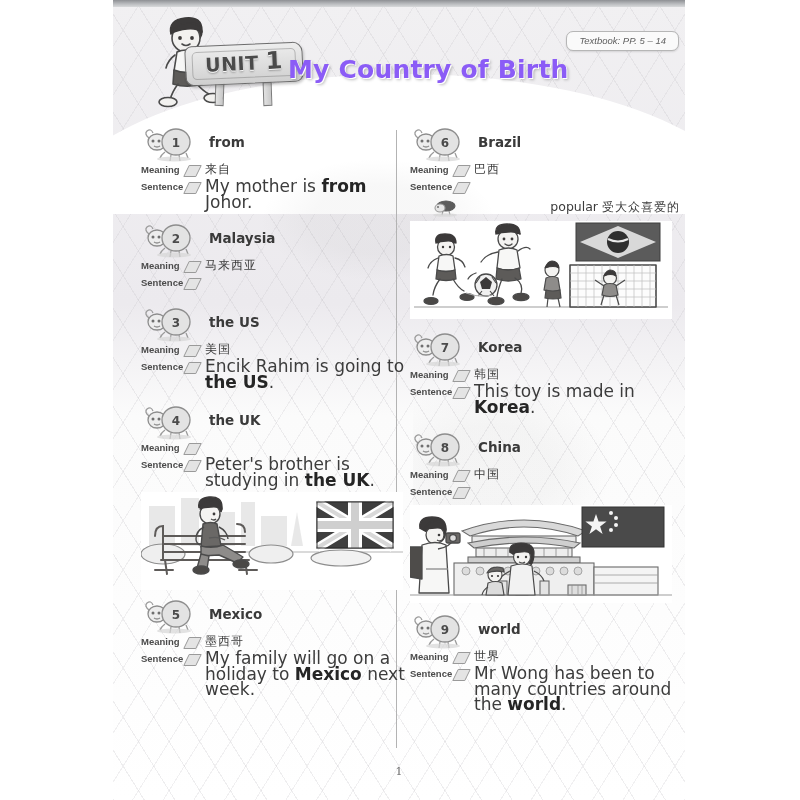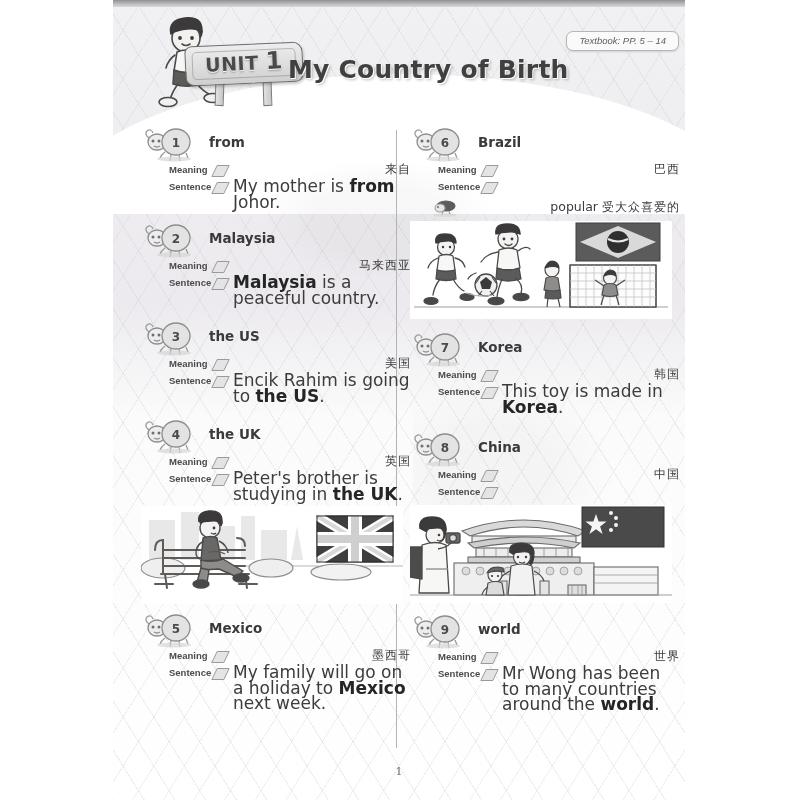--- a/index.html
+++ b/index.html
@@ -78,21 +78,21 @@
   .sign-post {
     position: absolute; top: 38px; width: 9px; height: 24px;
     background: linear-gradient(90deg,#e2e2e2,#c8c8c8);
     border: 1.3px solid #7a7a7a;
   }
   #post-l { left: 30px; transform: rotate(2deg); }
   #post-r { left: 78px; transform: rotate(-2deg); }
 
   #page-title {
     position: absolute; left: 175px; top: 55px; width: 360px;
-    font-size: 25px; font-weight: bold; color: #404040;
+    font-size: 25px; font-weight: bold; color: #8b5cf6;
     font-family: "DejaVu Sans", sans-serif;
     letter-spacing: .2px;
     text-shadow: 1px 1px 0 #ffffff, 2px 2px 3px rgba(0,0,0,.25);
   }
 
   #textbook-ref {
     position: absolute; right: 6px; top: 31px;
     padding: 3px 12px 4px;
     background: #fafafa;
     border: 1px solid #b6b6b6;
@@ -125,21 +125,21 @@
   .sheep { position: absolute; left: 0; top: 0; width: 62px; height: 34px; }
 
   .headword {
     position: absolute; left: 68px; top: 6px;
     font-size: 13.5px; font-weight: bold; color: #3a3a3a;
     font-family: "DejaVu Sans", sans-serif;
     white-space: nowrap;
   }
 
   .rows { position: relative; padding-left: 0; }
-  .row { position: relative; display: flex; align-items: flex-start; min-height: 17px; margin-left: 28px; }
+  .row { position: relative; display: flex; align-items: flex-start; min-height: 17px; }
   .row-label {
     position: relative;
     width: 62px; flex: 0 0 62px;
     font-size: 9.5px; font-weight: bold; color: #4b4b4b;
     font-family: "Liberation Sans", sans-serif;
     padding-top: 2px;
     white-space: nowrap;
   }
   
   .row-label::after {
@@ -155,21 +155,20 @@
     flex: 1;
     font-size: 17px; color: #3c3c3c;
     line-height: 15.5px;
     font-family: "DejaVu Sans", sans-serif;
     padding-left: 2px;
   }
   .row-value.cn {
     font-size: 12px;
     color: #3d3d3d;
     letter-spacing: 1px;
-    text-align: right;
   }
   .row-value b { font-weight: bold; color: #252525; }
 
   
   .note-row { position: relative; display: flex; align-items: flex-start; margin-top: 3px; min-height: 18px; text-align: right; }
   .note-icon { position: relative; width: 62px; flex: 0 0 62px; height: 18px; }
   .note-text {
     flex: 1; padding-left: 2px;
     font-size: 12.5px; color: #3c3c3c;
     font-family: "DejaVu Sans", sans-serif;
@@ -286,21 +285,20 @@
   </svg>
       <div class="headword">Malaysia</div>
     </div>
     <div class="rows">
       <div class="row">
         <div class="row-label">Meaning</div>
         <div class="row-value cn">马来西亚</div>
       </div>
       <div class="row">
         <div class="row-label">Sentence</div>
-        <div class="row-value"><b>Malaysia</b> is a peaceful country.</div>
       </div>
           </div>
         </div>
         <div class="entry" style="margin-bottom: 16px;">
     <div class="entry-head">
       <svg class="sheep" viewBox="0 0 62 34">
     <g stroke="#8d8d8d" stroke-width="1.3" fill="none">
       <path d="M8 10 q-5 -4 -2 -7 q4 -3 6 2" stroke="#9b9b9b"></path>
       <ellipse cx="16" cy="14" rx="9" ry="8" fill="#ededed"></ellipse>
       <circle cx="12" cy="13" r="1.5" fill="#6f6f6f" stroke="none"></circle>
@@ -340,21 +338,20 @@
       <path d="M30 27 l-1 6 M38 27 l1 6 M45 25 l2 5" stroke="#9b9b9b"></path>
       <ellipse cx="33" cy="31" rx="17" ry="2.4" fill="#d6d6d6" stroke="none" opacity=".7"></ellipse>
     </g>
     <text x="35" y="19" font-family="DejaVu Sans, sans-serif" font-size="12" font-weight="bold" fill="#4b4b4b" text-anchor="middle">4</text>
   </svg>
       <div class="headword">the UK</div>
     </div>
     <div class="rows">
       <div class="row">
         <div class="row-label">Meaning</div>
-        <div class="row-value cn">英国</div>
       </div>
       <div class="row">
         <div class="row-label">Sentence</div>
         <div class="row-value">Peter's brother is studying in <b>the UK</b>.</div>
       </div>
           </div>
           <div class="illus">
   <svg viewBox="0 0 262 98" width="262" height="98">
     <rect width="262" height="98" fill="#ffffff"></rect>
     <g opacity=".22" fill="#9a9a9a">

